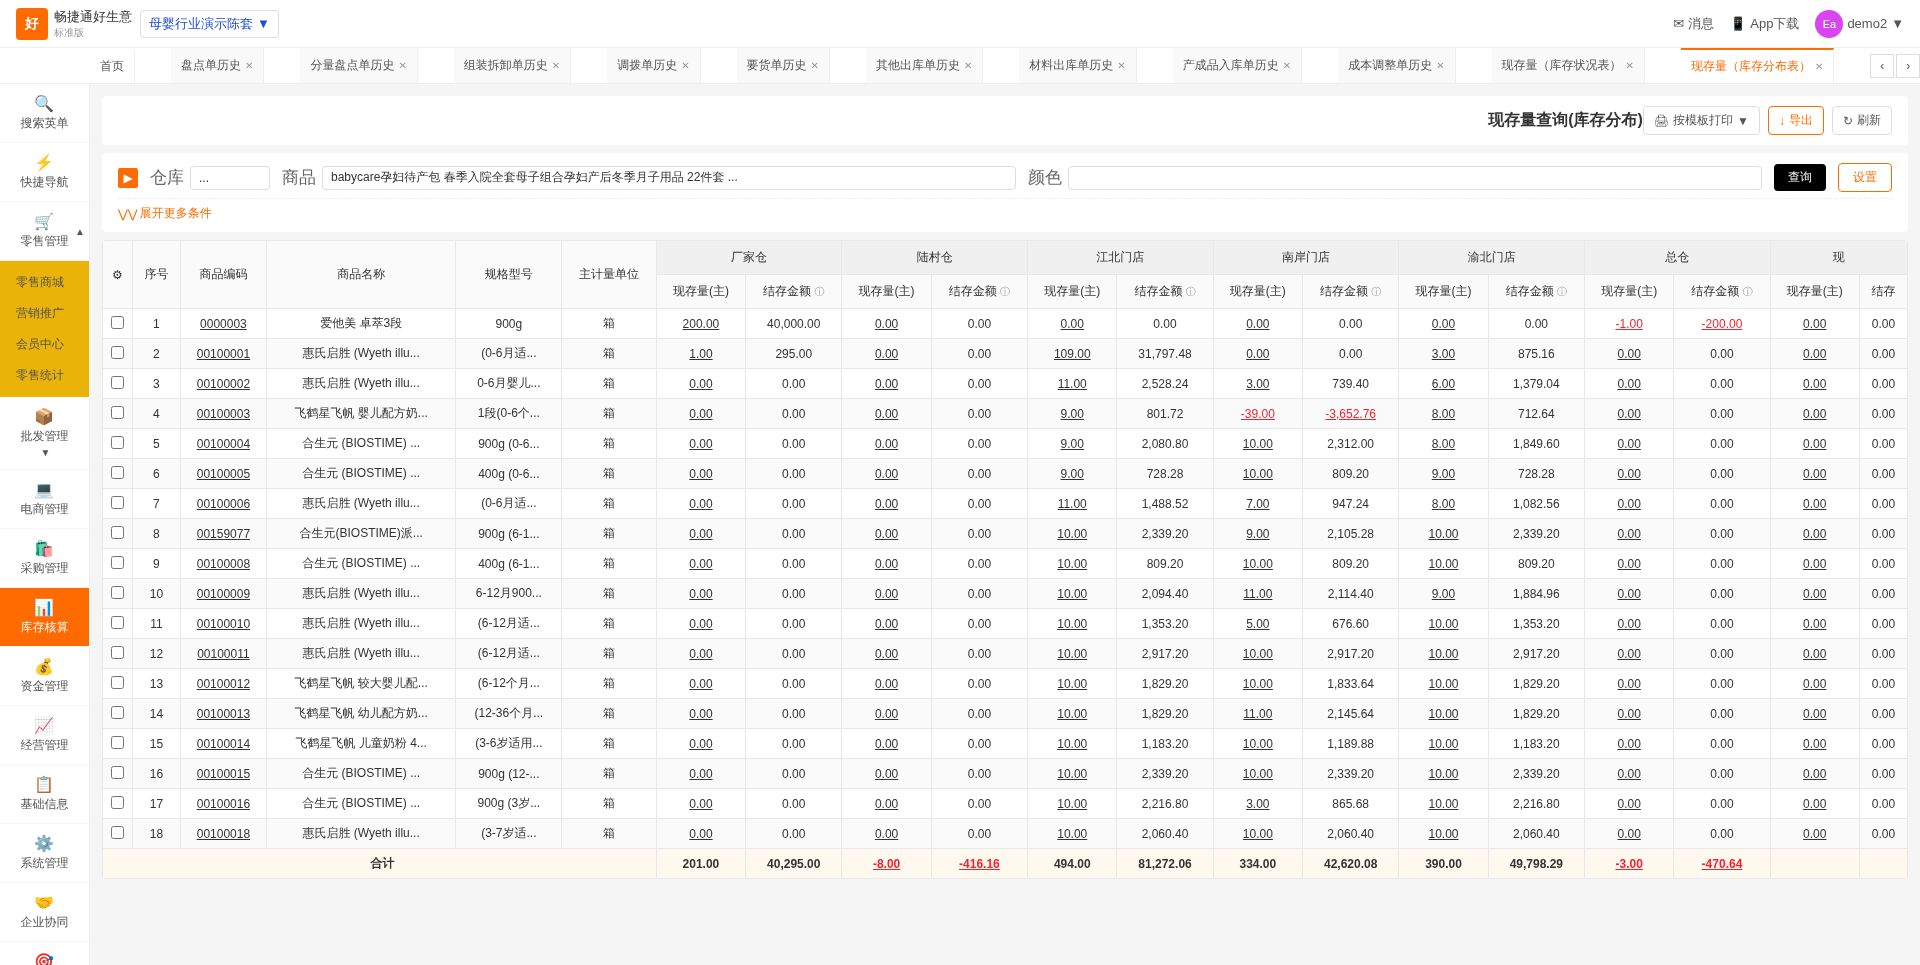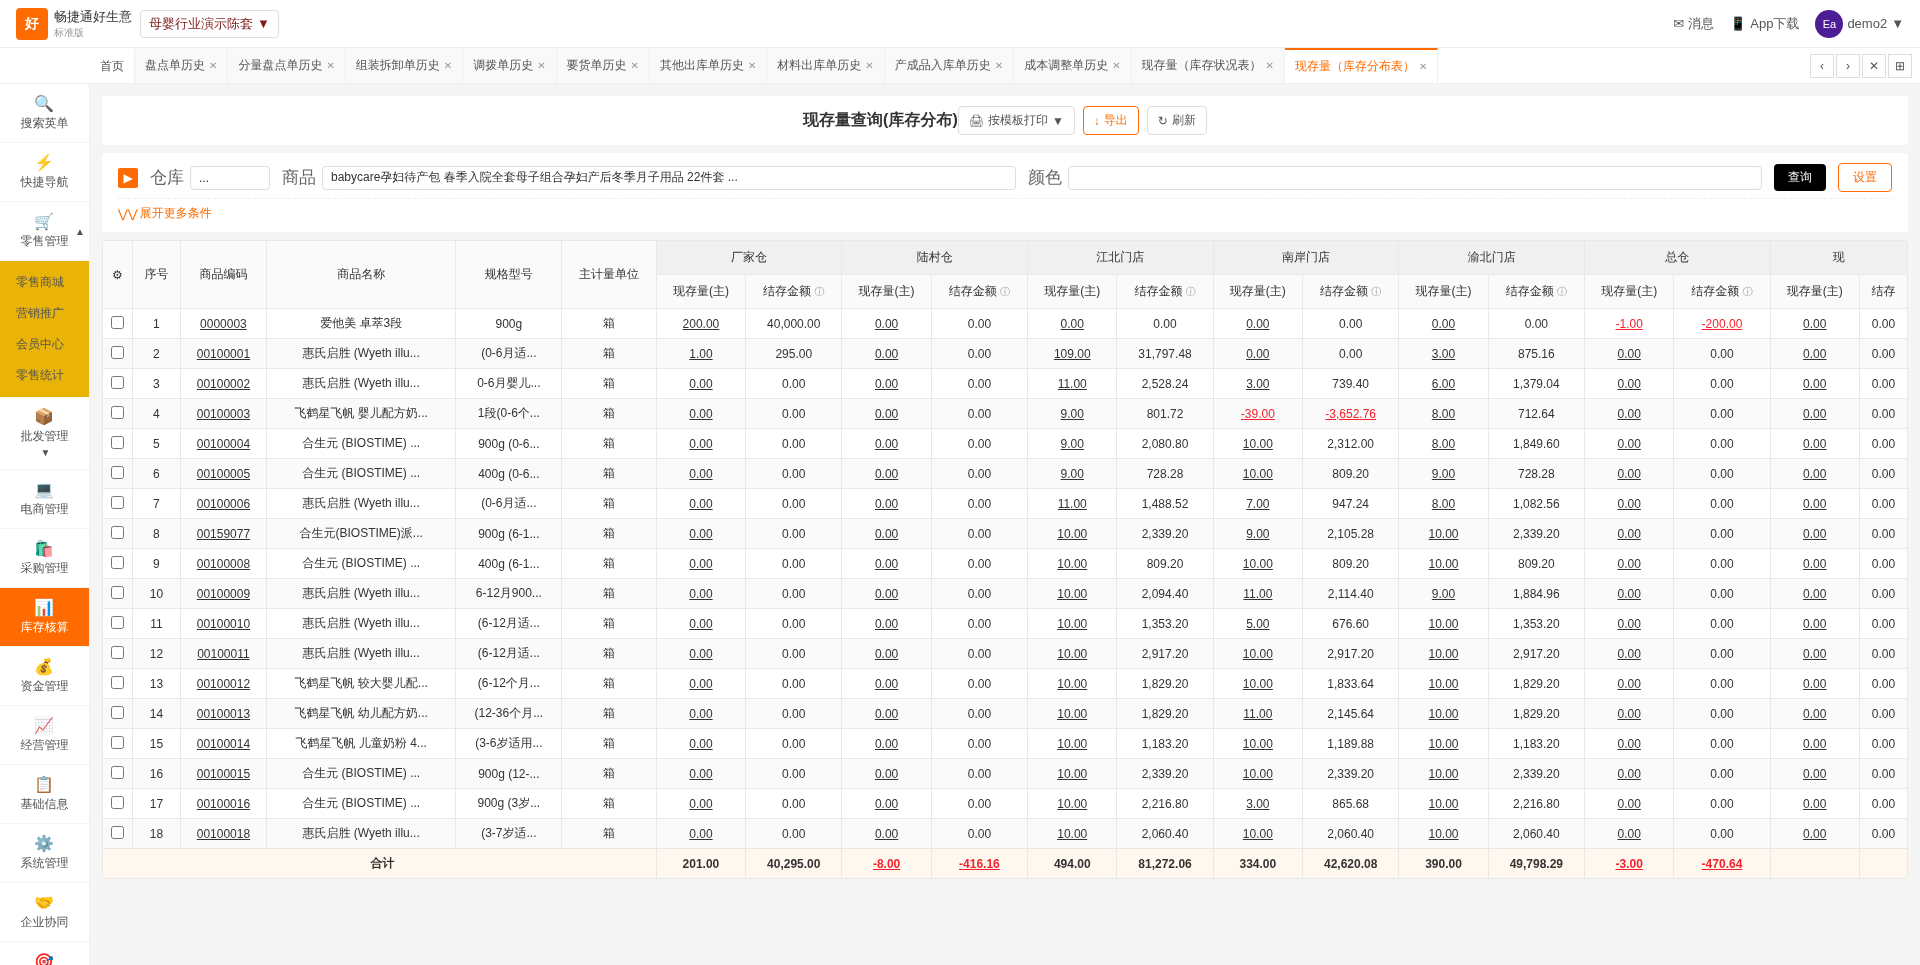--- a/index.html
+++ b/index.html
@@ -15,38 +15,39 @@
       padding: 0 16px;
       border-bottom: 1px solid #eee;
       position: fixed;
       top: 0; left: 0; right: 0;
       z-index: 100;
     }
     .top-bar-left { display: flex; align-items: center; gap: 8px; }
     .logo-area { display: flex; align-items: center; gap: 6px; }
     .logo-icon { width: 32px; height: 32px; background: #ff6b00; border-radius: 4px; display: flex; align-items: center; justify-content: center; color: #fff; font-size: 14px; font-weight: bold; }
     .logo-text { font-size: 13px; color: #333; }
-    .top-bar-selector { display: flex; align-items: center; gap: 4px; font-size: 13px; color: #7f1d1d; cursor: pointer; padding: 4px 8px; border: 1px solid #ddd; border-radius: 4px; }
+    .top-bar-selector { display: flex; align-items: center; gap: 4px; font-size: 13px; color: #1d4ed8; cursor: pointer; padding: 4px 8px; border: 1px solid #ddd; border-radius: 4px; }
     .top-bar-right { display: flex; align-items: center; gap: 16px; font-size: 13px; color: #555; }
     .top-bar-right span { cursor: pointer; display: flex; align-items: center; gap: 4px; }
-    .avatar { width: 28px; height: 28px; border-radius: 50%; background: #4c1d95; display: flex; align-items: center; justify-content: center; color: #fff; font-size: 11px; }
+    .avatar { width: 28px; height: 28px; border-radius: 50%; background: #d946ef; display: flex; align-items: center; justify-content: center; color: #fff; font-size: 11px; }
 
     
     .tab-bar {
       position: fixed;
       top: 48px;
       left: 0; right: 0;
       height: 36px;
       background: #fff;
       border-bottom: 1px solid #eee;
       display: flex;
       align-items: center;
       padding: 0 0 0 90px;
       z-index: 99;
       overflow: hidden;
+      gap: 36px;
     }
     .tab-item {
       height: 36px;
       padding: 0 10px;
       display: flex;
       align-items: center;
       gap: 4px;
       white-space: nowrap;
       border-right: 1px solid #eee;
       font-size: 12px;
@@ -106,21 +107,21 @@
       background: #f5f5f5;
     }
 
     
     .page-title-bar {
       background: #fff;
       padding: 10px 16px;
       margin-bottom: 8px;
       display: flex;
       align-items: center;
-      justify-content: center;
+      justify-content: flex-end;
       border-radius: 4px;
     }
     .page-title { font-size: 16px; font-weight: bold; color: #333; }
     .page-actions { display: flex; align-items: center; gap: 8px; }
     .action-btn {
       padding: 5px 10px;
       border: 1px solid #ddd;
       background: #fff;
       border-radius: 4px;
       cursor: pointer;

